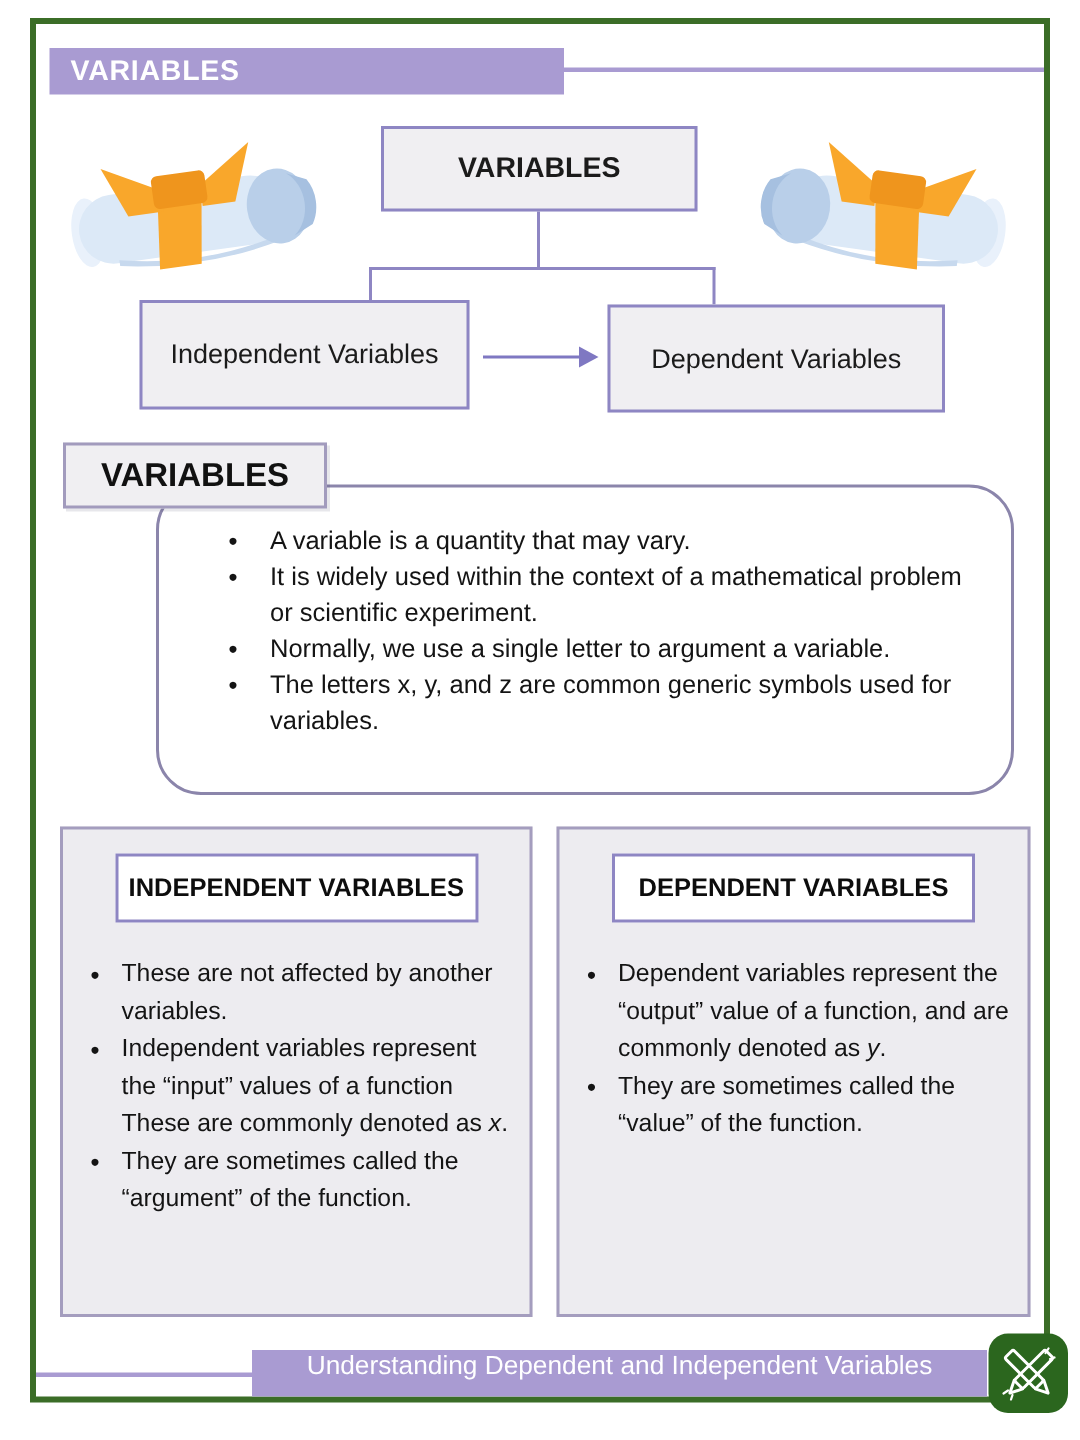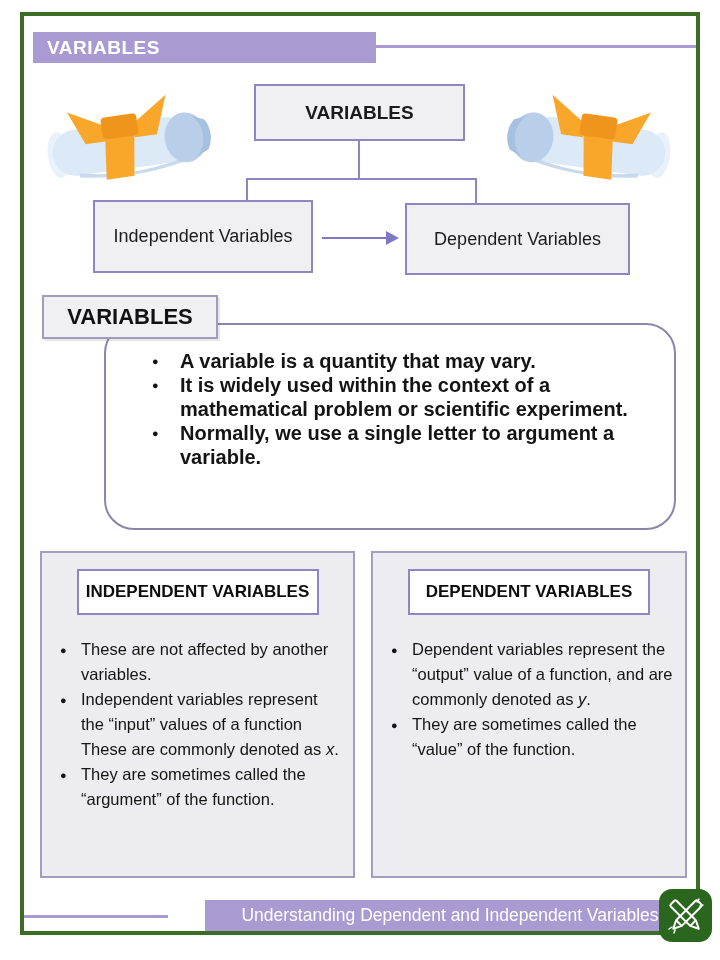--- a/index.html
+++ b/index.html
@@ -45,21 +45,21 @@
     background:#f0eff2; border:2px solid #a29bbd; z-index:2;
     display:flex; align-items:center; justify-content:center;
     font-weight:bold; font-size:22px; color:#111; box-shadow:2px 2px 0 rgba(60,60,90,.12);
   }
   .round-box {
     position:absolute; left:104px; top:323px; width:572px; height:207px;
     background:#ffffff; border:2px solid #8b85ab; border-radius:30px; z-index:1;
   }
   .round-box ul { margin:24px 20px 0 46px; padding:0; list-style:none; }
   .round-box li {
-    position:relative; padding-left:28px; font-size:20px; line-height:24px; color:#141414;font-weight:bold;
+    position:relative; padding-left:28px; font-size:17px; line-height:24px; color:#141414;
   }
   .round-box li::before, .panel li::before {
     content:"●"; position:absolute; left:0; top:0; font-size:11px; color:#141414;
   }
 
   
   .panel {
     position:absolute; top:551px; height:327px; background:#edecf0; border:2px solid #a49dbe;
   }
   .panel-left { left:40px; width:315px; }
@@ -73,21 +73,21 @@
   .panel li {
     position:relative; padding-left:21px; font-size:16.5px; line-height:25px; color:#141414;
   }
   .panel li::before { top:1px; }
   .panel li i { font-style:italic; }
 
   
   .footer-line { position:absolute; left:24px; top:915px; width:144px; height:3px; background:#a99bd2; }
   .footer-bar {
     position:absolute; left:168px; top:900px; width:490px; height:31px; background:#a99bd2;
-    display:flex; align-items:center; justify-content:center;margin-left:37px;
+    display:flex; align-items:flex-start; justify-content:center;
   }
   .footer-bar span { color:#ffffff; font-size:17.5px; }
   .logo {
     position:absolute; left:659px; top:889px; width:53px; height:53px;
     background:#2b661e; border-radius:13px; z-index:3;
     display:flex; align-items:center; justify-content:center;
   }
 </style>
 </head>
 <body>
@@ -144,20 +144,21 @@
   <div class="arrow-head"></div>
 
   <div class="sec-label">
     <span>VARIABLES</span>
   </div>
   <div class="round-box">
     <ul>
         <li><span>A variable is a quantity that may vary.</span></li>
         <li><span>It is widely used within the context of a mathematical problem or scientific experiment.</span></li>
         <li><span>Normally, we use a single letter to argument a variable.</span></li>
+        <li><span>The letters x, y, and z are common generic symbols used for variables.</span></li>
       </ul>
   </div>
 
   <div class="panel panel-left">
     <div class="panel-head">
       <span>INDEPENDENT VARIABLES</span>
     </div>
     <ul>
         <li><span>These are not affected by another variables.</span></li>
         <li><span>Independent variables represent the “input” values of a function These are commonly denoted as </span><i>x</i><span>.</span></li>

